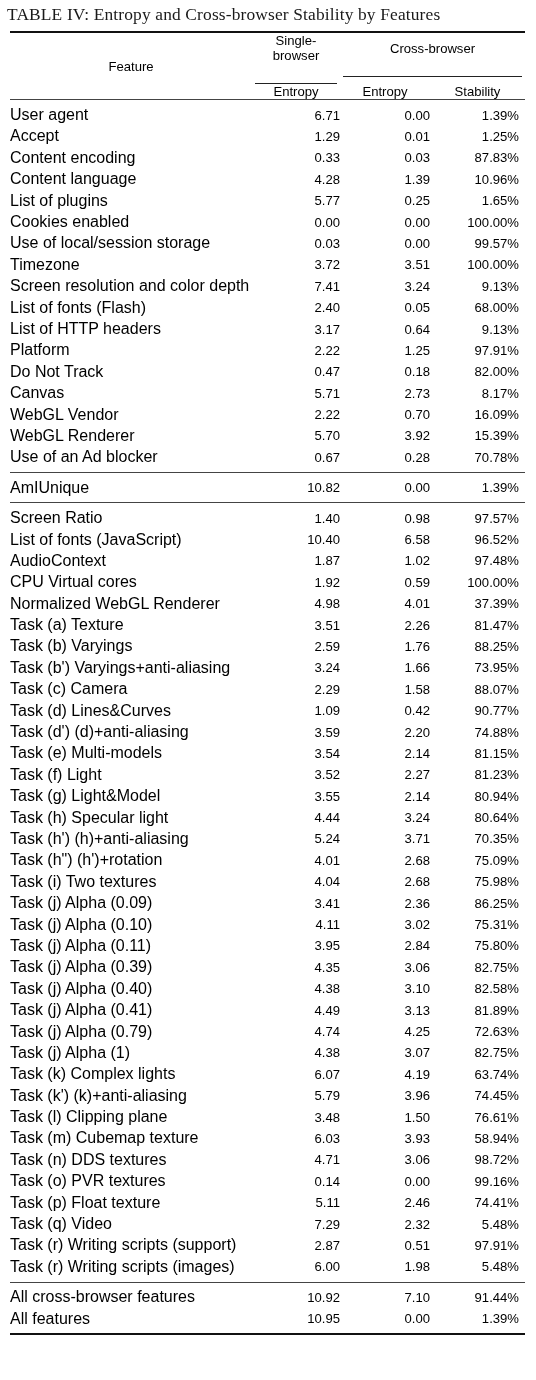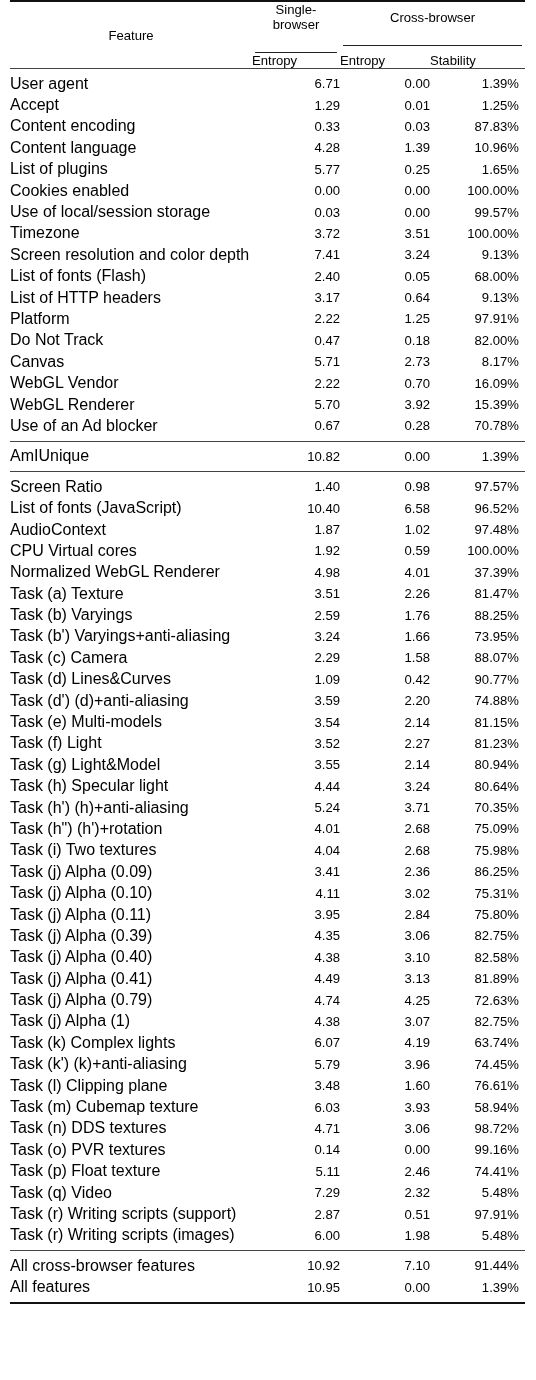--- a/index.html
+++ b/index.html
@@ -79,21 +79,21 @@
     padding-bottom: 20px;
     margin: 0 3px;
   }
   .feature-head {
     font-size: 13.1px;
     text-align: center;
     padding-left: 7px;
     vertical-align: middle;
   }
   .sub-cell {
-    text-align: left;
+    text-align: center;
     font-size: 13.1px;
     padding-top: 4px;
     padding-bottom: 5px;
   }
 
   td.feat {
     text-align: left;
     padding-left: 7px;
     height: 21.4px;
     white-space: nowrap;
@@ -108,20 +108,21 @@
   }
   td.num.last {
     padding-right: 6px;
   }
 </style>
 </head>
 <body>
 
 <div class="table-wrap">
 
+  <div class="caption">TABLE IV: Entropy and Cross-browser Stability by Features</div>
 
   <table class="tbl">
     <colgroup>
       <col class="c-feature">
       <col class="c-sb">
       <col class="c-cbe">
       <col class="c-cbs">
     </colgroup>
     <tbody id="tbody-root">
       <tr class="rule-top">
@@ -437,21 +438,21 @@
         </tr>
         <tr>
           <td class="feat">Task (k') (k)+anti-aliasing</td>
           <td class="num">5.79</td>
           <td class="num">3.96</td>
           <td class="num last">74.45%</td>
         </tr>
         <tr>
           <td class="feat">Task (l) Clipping plane</td>
           <td class="num">3.48</td>
-          <td class="num">1.60</td>
+          <td class="num">1.50</td>
           <td class="num last">76.61%</td>
         </tr>
         <tr>
           <td class="feat">Task (m) Cubemap texture</td>
           <td class="num">6.03</td>
           <td class="num">3.93</td>
           <td class="num last">58.94%</td>
         </tr>
         <tr>
           <td class="feat">Task (n) DDS textures</td>

